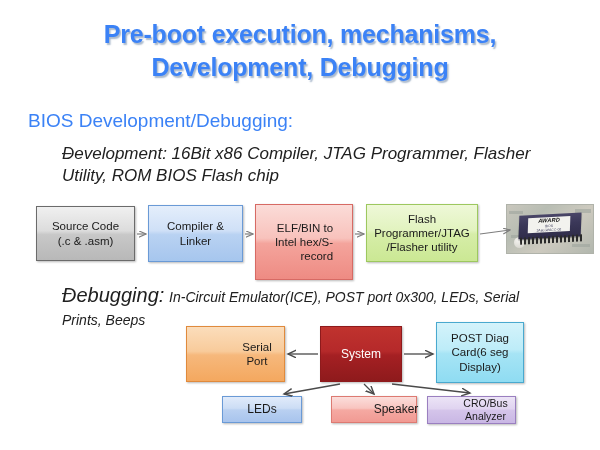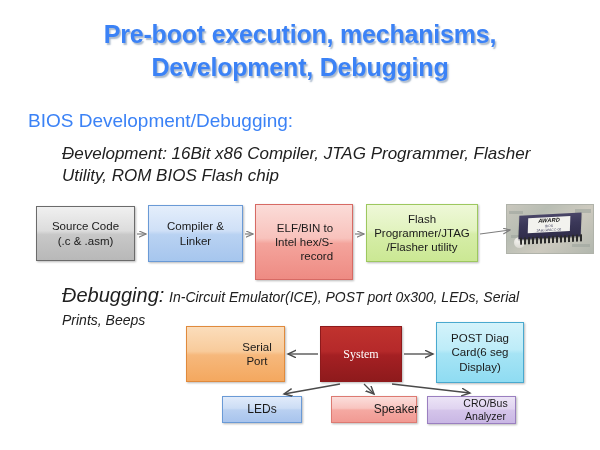--- a/index.html
+++ b/index.html
@@ -123,21 +123,20 @@
     background: linear-gradient(to bottom, #fbddbb 0%, #f8cb9b 45%, #f6b87c 52%, #f4a85f 100%);
     border-color: #e08a3c;
     padding-left: 43px;
   }
   #box-system {
     left: 320px; top: 326px; width: 82px; height: 56px;
     background: linear-gradient(to bottom, #c0332e 0%, #b5292a 45%, #a52023 52%, #8e1a1c 100%);
     border-color: #8e1a1c;
     color: #ffffff;
     font-size: 12px;
-    font-family: Liberation Serif, serif;
   }
   #box-post {
     left: 436px; top: 322px; width: 88px; height: 61px;
     background: linear-gradient(to bottom, #d4f3fb 0%, #bdecf8 45%, #a6e4f5 52%, #8fdcf2 100%);
     border-color: #49a9cf;
   }
   #box-leds {
     left: 222px; top: 396px; width: 80px; height: 27px;
     background: linear-gradient(to bottom, #e1ebfa 0%, #ccddf5 45%, #b9d0f1 52%, #a8c4ed 100%);
     border-color: #6a9ad6;

